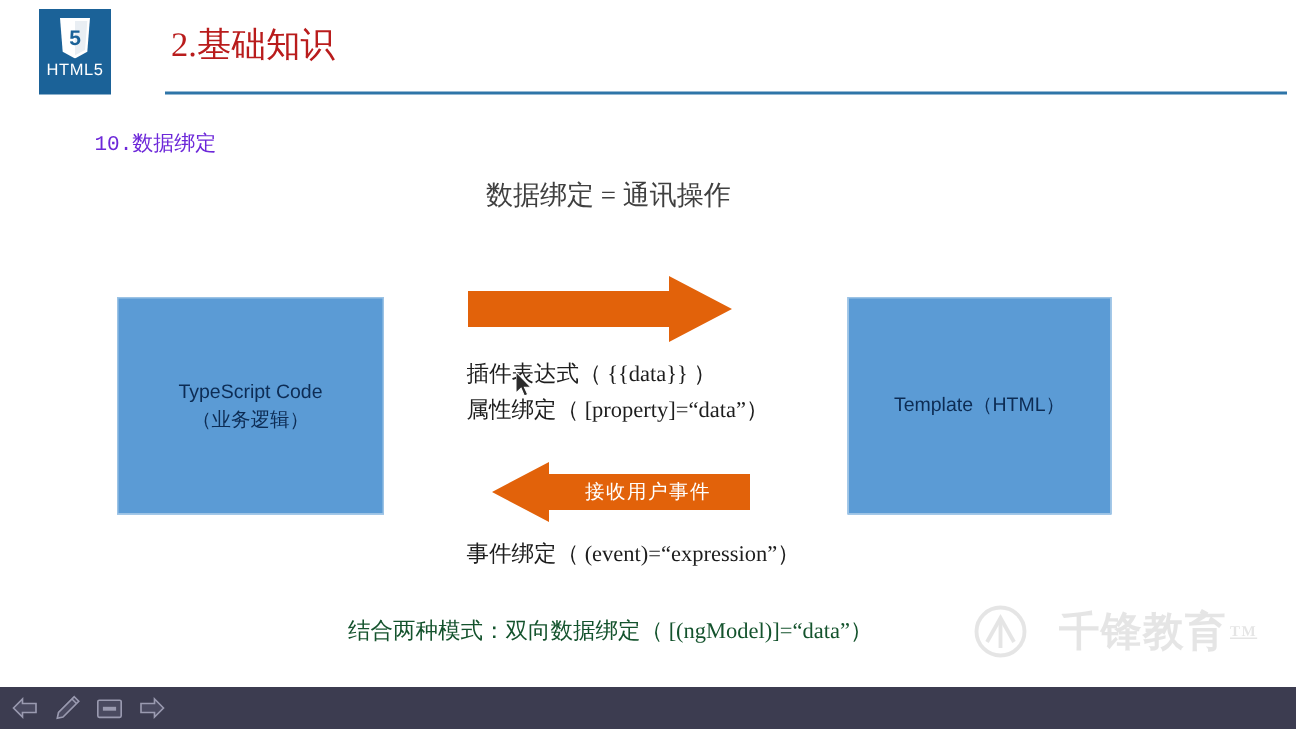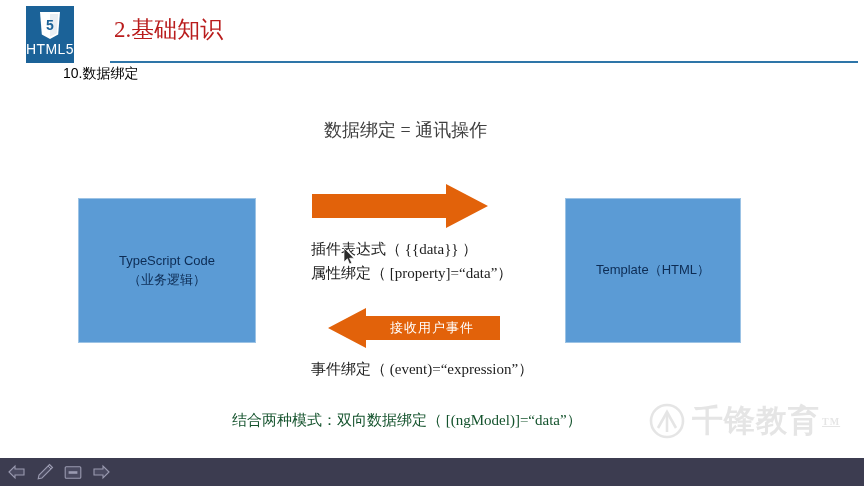--- a/index.html
+++ b/index.html
@@ -51,21 +51,21 @@
     padding-top: 6px;
   }
 
   .html5-badge .shield {
     width: 24px;
     height: 27px;
   }
 
   .html5-badge .badge-label {
     margin-top: 2px;
-    font-size: 14px;
+    font-size: 11px;
     color: #ffffff;
     letter-spacing: 0.4px;
     font-family: "Liberation Sans", sans-serif;
   }
 
   .header-title {
     position: absolute;
     left: 114px;
     top: 14px;
     font-size: 23px;
@@ -80,24 +80,24 @@
     top: 61px;
     width: 748px;
     height: 2px;
     background: #2e75a8;
   }
 
   
   .section-label {
     position: absolute;
     left: 63px;
-    top: 65px;
+    top: 87px;
     font-size: 14px;
-    color: #000000;
-    font-family: Liberation Sans, sans-serif;
+    color: #6d28d9;
+    font-family: Liberation Mono, monospace;
     white-space: nowrap;
   }
 
   
   .equation {
     position: absolute;
     left: 324px;
     top: 118px;
     font-size: 18px;
     color: #404040;
@@ -208,22 +208,22 @@
     opacity: 0.22;
   }
 
   .watermark .wm-mark {
     width: 38px;
     height: 38px;
     flex: 0 0 38px;
   }
 
   .watermark .wm-text {
-    margin-left: 6px;
-    font-size: 31px;
+    margin-left: 20px;
+    font-size: 27px;
     font-weight: bold;
     color: #8d8d8d;
     font-family: "Liberation Serif", "DejaVu Serif", serif;
     letter-spacing: 1px;
     position: relative;
   }
 
   
   .toolbar {
     position: absolute;

